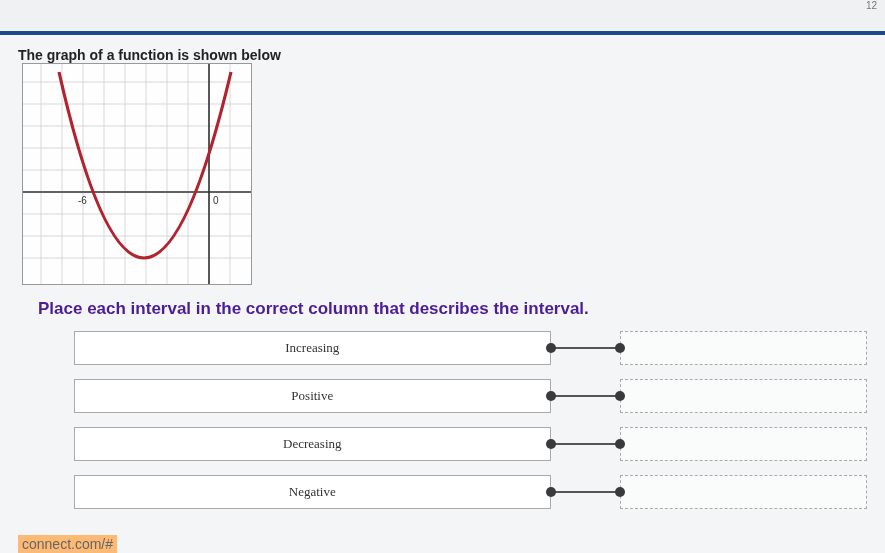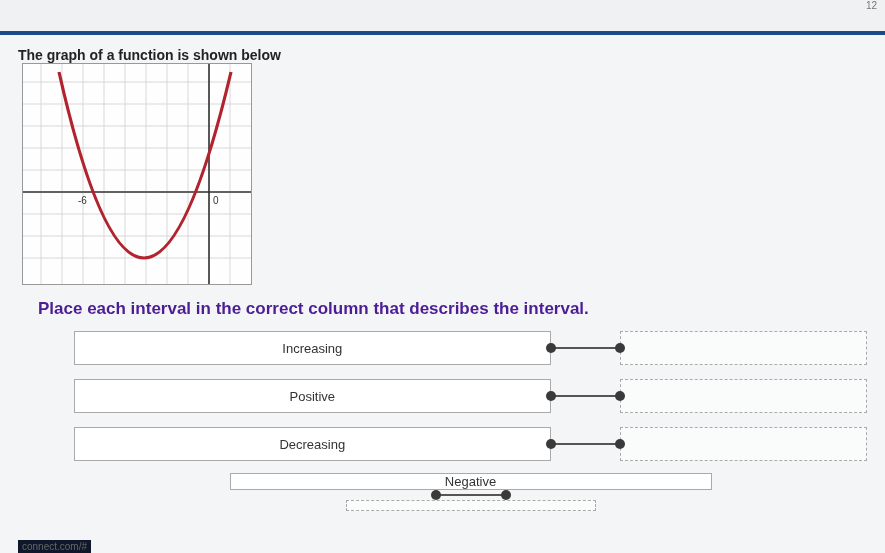--- a/index.html
+++ b/index.html
@@ -40,20 +40,21 @@
   .instruction {
     font-size: 17px;
     font-weight: bold;
     color: #4c1d95;
     margin-top: 14px;
     margin-left: 20px;
   }
   .match-area {
     margin-top: 10px;
     margin-left: 56px;
+    font-family: Liberation Serif, serif;
   }
   .match-row {
     display: flex;
     align-items: center;
     margin-bottom: 10px;
     height: 38px;
   }
   .match-label {
     width: 482px;
     height: 34px;
@@ -100,23 +101,23 @@
     display: flex;
     align-items: center;
     justify-content: center;
     font-size: 12px;
     color: #888;
   }
   .footer-bit {
     position: absolute;
     bottom: 0;
     left: 18px;
-    font-size: 10px;
+    font-size: 14px;
     color: #666;
-    background: #0f172a;
+    background: #fdba74;
     padding: 1px 4px;
   }
   .top-pager {
     position: absolute;
     top: 0;
     right: 8px;
     font-size: 10px;
     color: #777;
     display: flex;
     gap: 6px;
@@ -212,21 +213,21 @@
       <div class="connector">
         <div class="line"></div>
         <div class="dot left"></div>
         <div class="dot right"></div>
       </div>
       <div class="drop-target">
         <span></span>
       </div>
     </div>
 
-    <div class="match-row" style="margin-bottom:0;flex-direction:column;">
+    <div class="match-row" style="margin-bottom:0;">
       <div class="match-label">
         <span>Negative</span>
       </div>
       <div class="connector">
         <div class="line"></div>
         <div class="dot left"></div>
         <div class="dot right"></div>
       </div>
       <div class="drop-target">
         <span></span>

